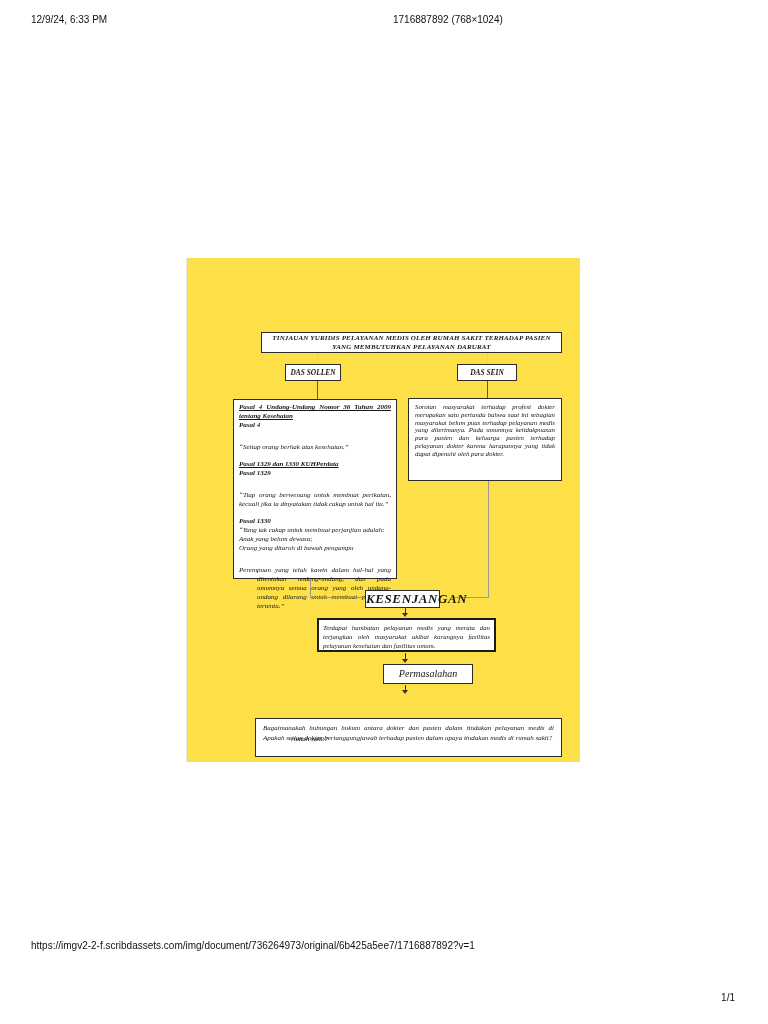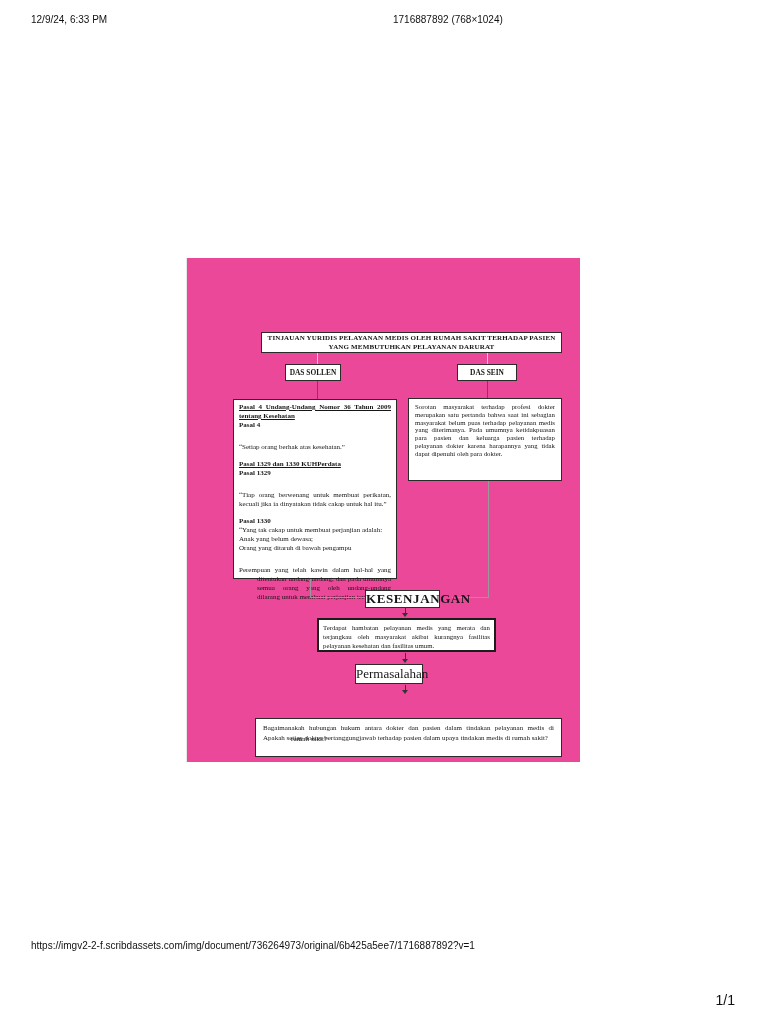--- a/index.html
+++ b/index.html
@@ -3,29 +3,30 @@
 <meta charset="utf-8">
 <style>
   * { margin: 0; padding: 0; box-sizing: border-box; }
   html, body { width: 768px; height: 1024px; background: #ffffff; overflow: hidden; }
   body { position: relative; font-family: "Liberation Sans", sans-serif; color: #000; }
 
   
   .hdr-datetime { position: absolute; left: 31px; top: 14px; font-size: 10px; color: #111; }
   .hdr-title    { position: absolute; left: 393px; top: 14px; font-size: 10px; color: #111; }
   .ftr-url      { position: absolute; left: 31px; top: 940px; font-size: 10px; color: #111; }
-  .ftr-page     { position: absolute; right: 33px; top: 992px; font-size: 14px; color: #111; }
+  .ftr-page     { position: absolute; right: 33px; top: 992px; font-size: 10px; color: #111; }
 
   
   .doc-page {
     position: absolute; left: 186px; top: 258px; width: 394px; height: 504px;
-    background: #ec4899;
+    background: #fde047;
     font-family: "Liberation Serif", serif;
     color: #161616;
     filter: blur(0.22px);
+    font-style: italic;
   }
   .page-edge { position: absolute; left: 0; top: 0; width: 1px; height: 504px; background: #e7e7e7; }
 
   .fbox { position: absolute; border: 1.2px solid #2b2b2b; background: #fff; }
 
   .title-box { left: 75px; top: 74px; width: 301px; height: 21px;
     font-size: 7px; line-height: 9.2px; text-align: center; padding-top: 1px;
     letter-spacing: 0.15px; font-weight: bold; border-width: 1.4px; }
 
   .label-box { font-weight: bold; text-align: center; font-size: 7.4px; border-width: 1.3px; }
@@ -44,22 +45,22 @@
   .hang { padding-left: 18px; text-indent: -18px; }
 
   .kesenjangan-box { left: 179px; top: 332px; width: 75px; height: 18px;
     font-size: 13px; letter-spacing: 0.6px; text-align: center; line-height: 16px;
     font-weight: bold; }
 
   .hambatan-box { left: 131px; top: 360px; width: 179px; height: 34px;
     border-width: 2.2px; border-color: #1c1c1c; padding: 2.5px 4px;
     font-size: 6.8px; line-height: 9px; text-align: justify; }
 
-  .permasalahan-box { left: 169px; top: 406px; width: 68px; height: 20px;
-    font-size: 13px; text-align: center; line-height: 18px; border-width: 1px; }
+  .permasalahan-box { left: 197px; top: 406px; width: 90px; height: 20px;
+    font-size: 10px; text-align: center; line-height: 18px; border-width: 1px; }
 
   .bottom-box { left: 69px; top: 436px; width: 307px; height: 39px;
     border-width: 1.5px; padding: 4px 7px; font-size: 7px; line-height: 10px; margin-top: 24px; }
   .bb-line1 { text-align: justify; text-align-last: justify; }
   .bb-overlap { position: relative; }
   .bb-l2 { position: absolute; left: 28px; top: 0.5px; white-space: nowrap; }
   .bb-q2 { position: relative; padding-left: 12px; text-indent: -12px; text-align: justify; }
 
   
   .conn { position: absolute; background: #555; }

